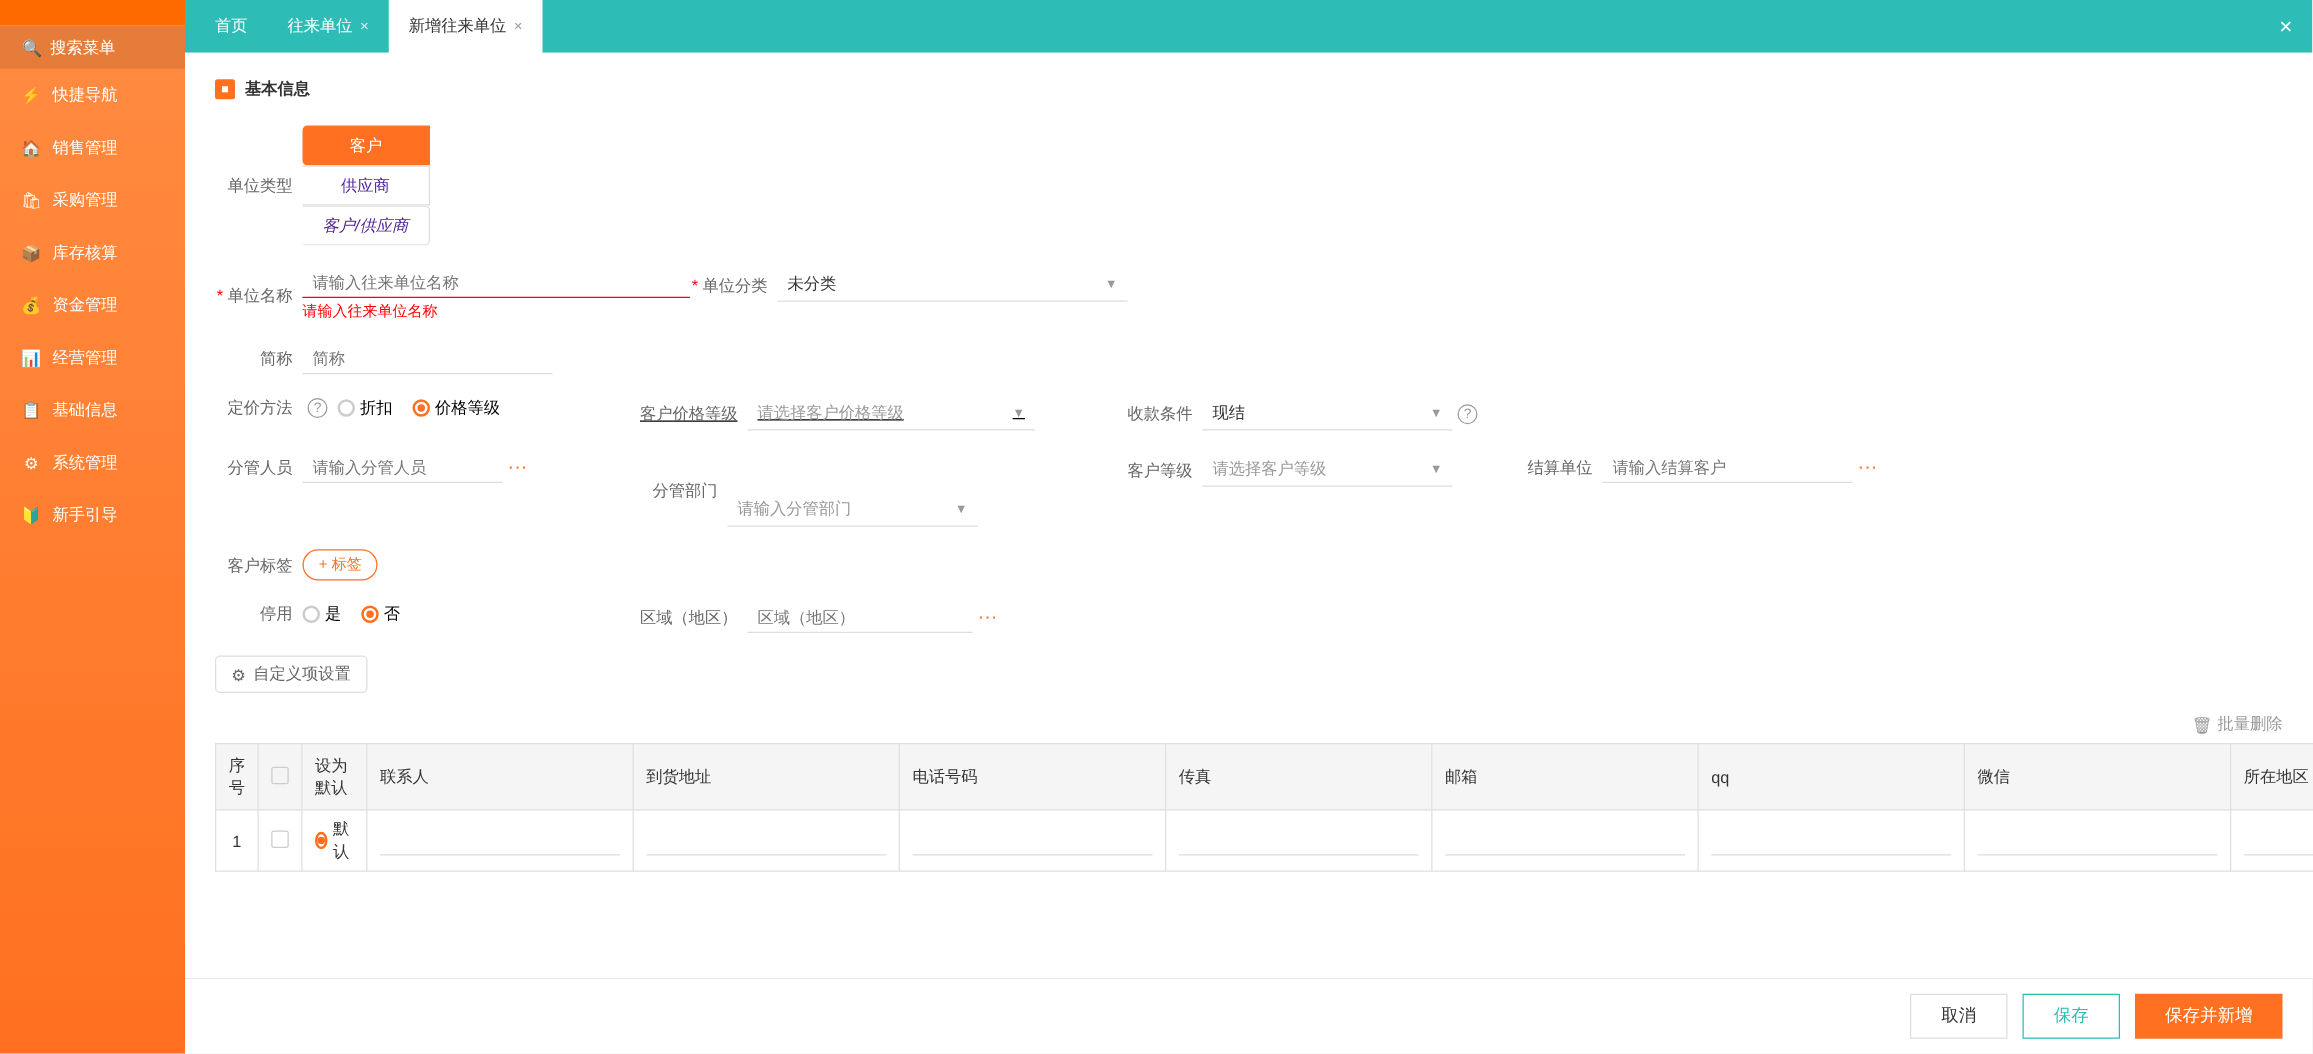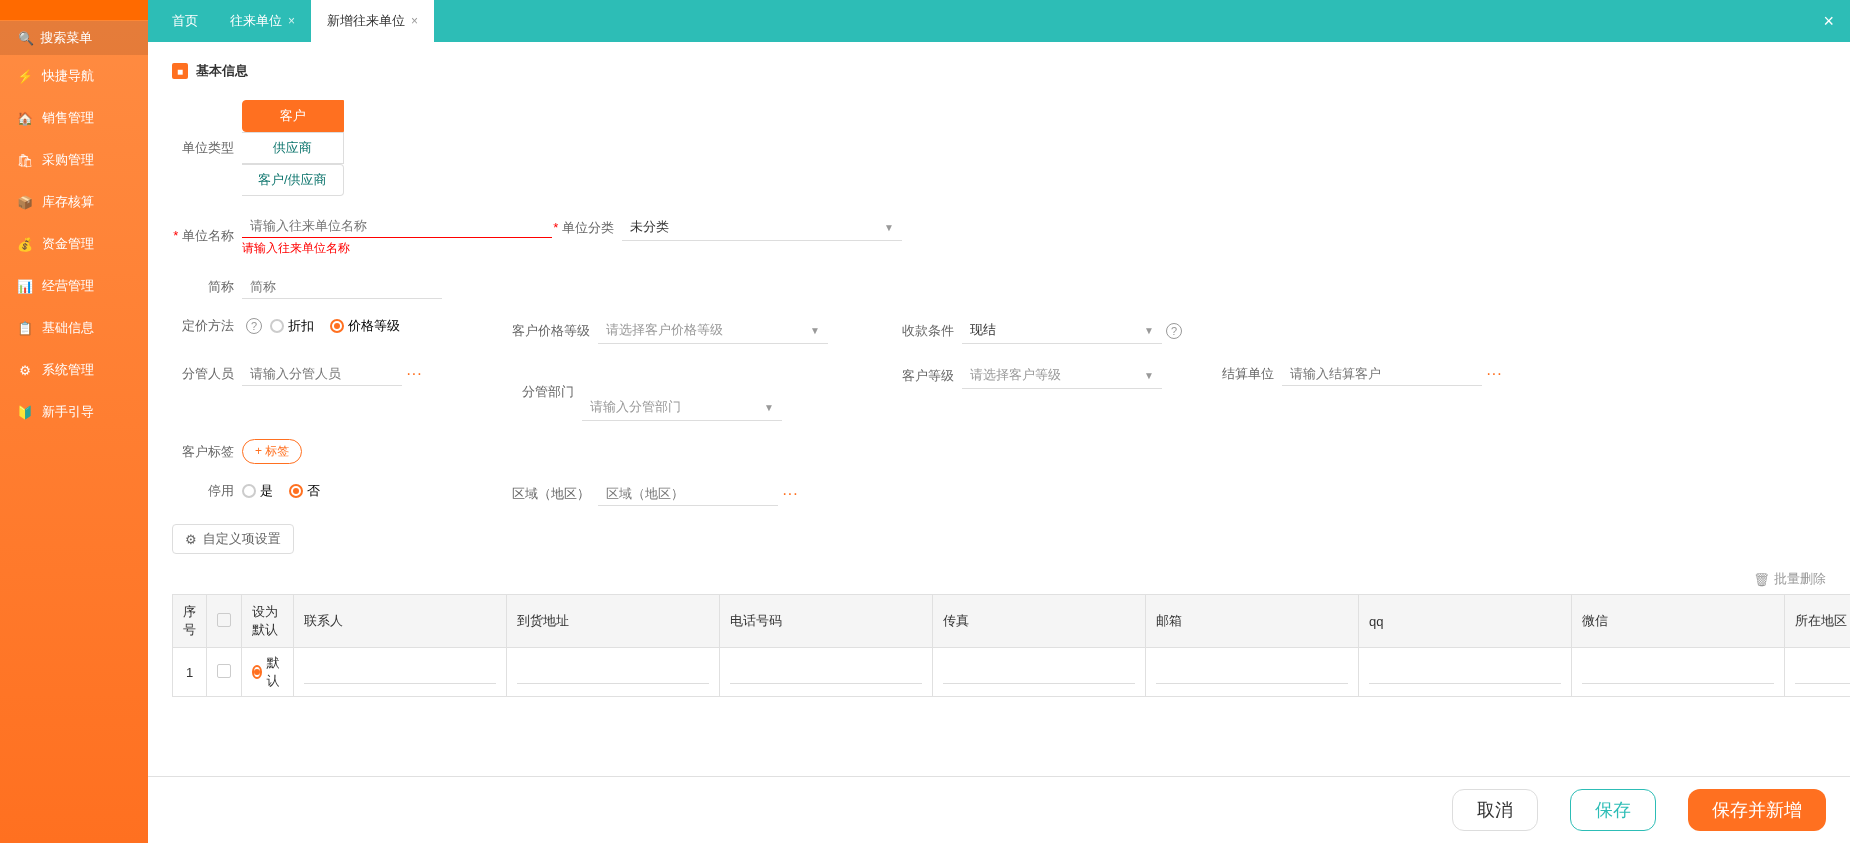--- a/index.html
+++ b/index.html
@@ -190,24 +190,24 @@
     }
 
     
     .type-btn-group { display: flex; gap: 0; flex-direction: column; }
     .type-btn {
       padding: 6px 16px;
       border: 1px solid #ddd;
       cursor: pointer;
       font-size: 13px;
       background: white;
-      color: #0f766e;
+      color: #4c1d95;
     }
     .type-btn:first-child { border-radius: 4px 0 0 4px; }
-    .type-btn:last-child { border-radius: 0 4px 4px 0; }
+    .type-btn:last-child { border-radius: 0 4px 4px 0; font-style: italic; }
     .type-btn.active { background: #ff7020; color: white; border-color: #ff7020; }
     .type-btn:not(:first-child) { border-left: none; }
 
     
     .help-icon {
       width: 16px; height: 16px;
       border: 1px solid #999;
       border-radius: 50%;
       display: flex; align-items: center; justify-content: center;
       font-size: 11px;
@@ -287,25 +287,24 @@
       background: white;
       border-top: 1px solid #e0e0e0;
       padding: 12px 24px;
       display: flex;
       justify-content: flex-end;
       gap: 12px;
       flex-shrink: 0;
     }
     .btn {
       padding: 8px 24px;
-      border-radius: 12px;
-      cursor: pointer;
-      font-size: 18px;
+      border-radius: 0;
+      cursor: pointer;
+      font-size: 14px;
       border: none;
-      margin-left: 20px;
     }
     .btn-cancel { background: white; border: 1px solid #ddd; color: #333; }
     .btn-save { background: white; border: 1px solid #2dbdb6; color: #2dbdb6; }
     .btn-save-new { background: #ff7020; color: white; }
 
     .form-input-wrap {
       display: flex;
       flex-direction: column;
       flex: 1;
     }
@@ -432,21 +431,21 @@
           <label class="radio-option">
             <div class="radio-circle"></div>
             <span>折扣</span>
           </label>
           <label class="radio-option">
             <div class="radio-circle checked"></div>
             <span>价格等级</span>
           </label>
         </div>
       </div>
-      <div class="form-group" style="flex: 0 0 380px;">
+      <div class="form-group" style="flex: 0 0 380px; text-decoration: underline;">
         <span class="form-label">客户价格等级</span>
         <div class="form-select" style="max-width:230px;">
           <span class="select-text">请选择客户价格等级</span>
           <span class="chevron">▼</span>
         </div>
       </div>
       <div class="form-group" style="flex: 1;">
         <span class="form-label">收款条件</span>
         <div class="form-select has-value" style="max-width:200px;">
           <span class="select-text">现结</span>

